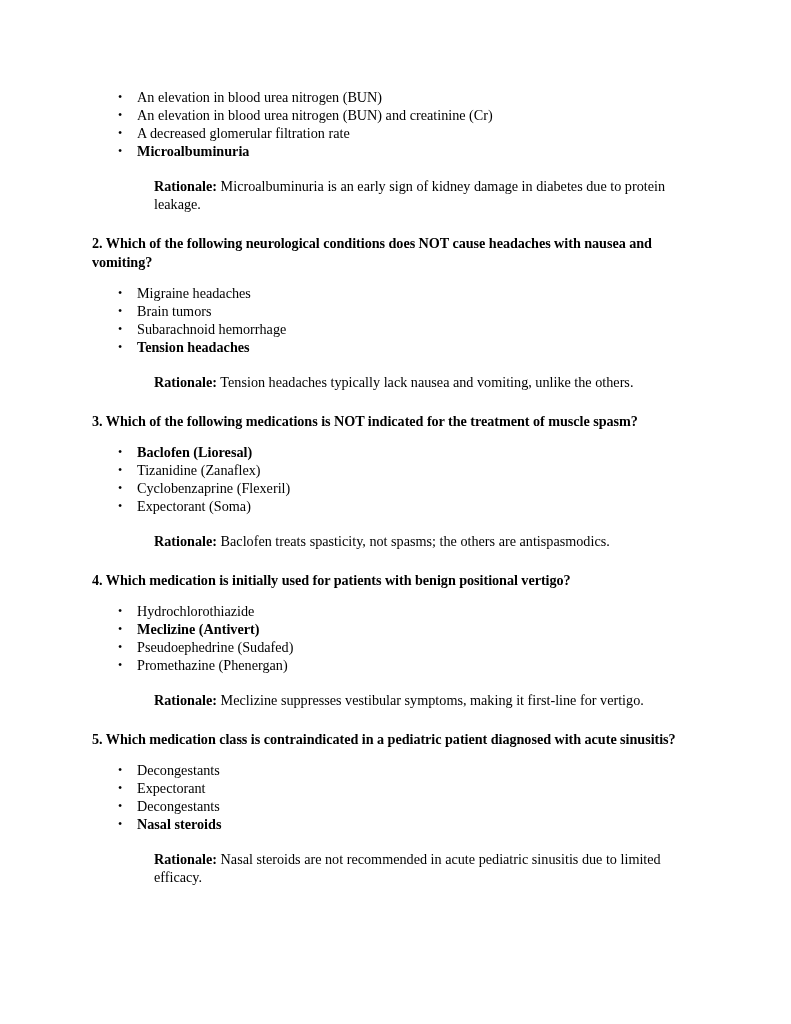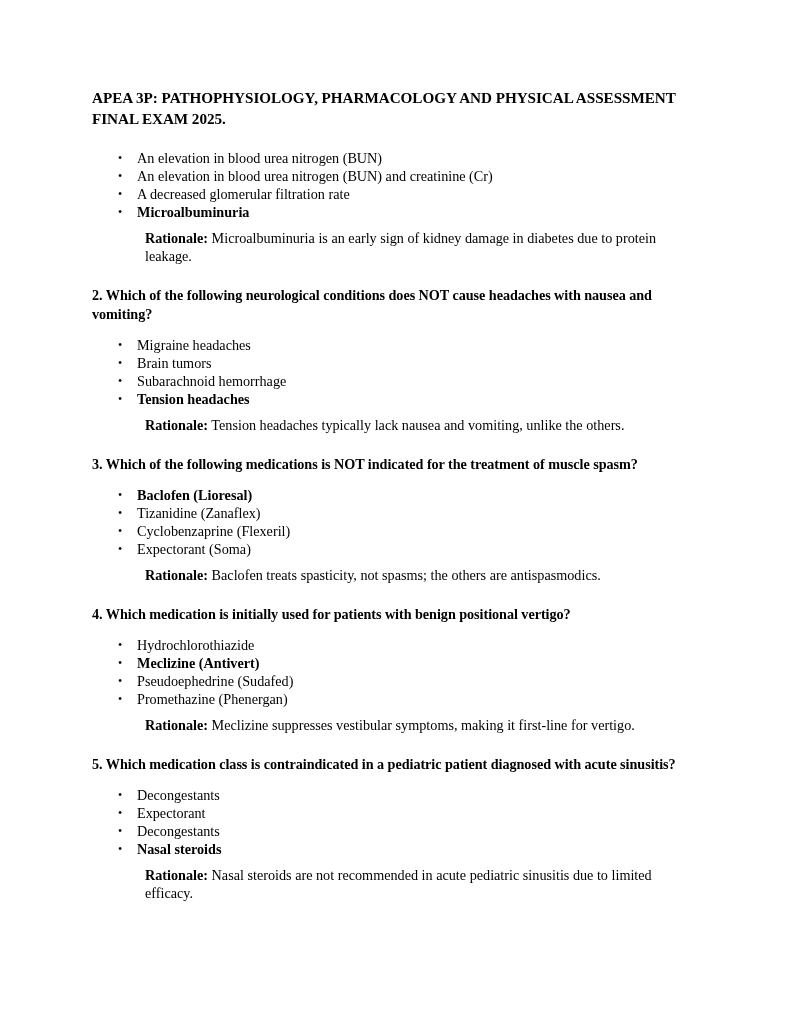--- a/index.html
+++ b/index.html
@@ -69,33 +69,32 @@
     line-height: 18px;
   }
   ul.options li.correct > .opt-text {
     font-weight: bold;
     text-align: right;
   }
   .rationale {
     font-size: 14.2px;
     line-height: 18px;
     padding-left: 45px;
-    margin: 8px;
+    margin: 17px;
     text-align: left;
   }
   .rationale .r-label {
     font-weight: bold;
   }
 </style>
 </head>
 <body>
 
 <div class="page">
   <div class="content">
-    <h1 class="doc-title">APEA 3P: PATHOPHYSIOLOGY, PHARMACOLOGY AND PHYSICAL ASSESSMENT FINAL EXAM 2025.</h1>
     <div id="questions-container">
         <div class="question-block">
           <ul class="options">
             <li class="option"><span class="bullet">•</span><span class="opt-text">An elevation in blood urea nitrogen (BUN)</span></li>
             <li class="option"><span class="bullet">•</span><span class="opt-text">An elevation in blood urea nitrogen (BUN) and creatinine (Cr)</span></li>
             <li class="option"><span class="bullet">•</span><span class="opt-text">A decreased glomerular filtration rate</span></li>
             <li class="option correct"><span class="bullet">•</span><span class="opt-text">Microalbuminuria</span></li>
           </ul>
           <p class="rationale"><span class="r-label">Rationale:</span> <span class="r-text">Microalbuminuria is an early sign of kidney damage in diabetes due to protein leakage.</span></p>
         </div>

